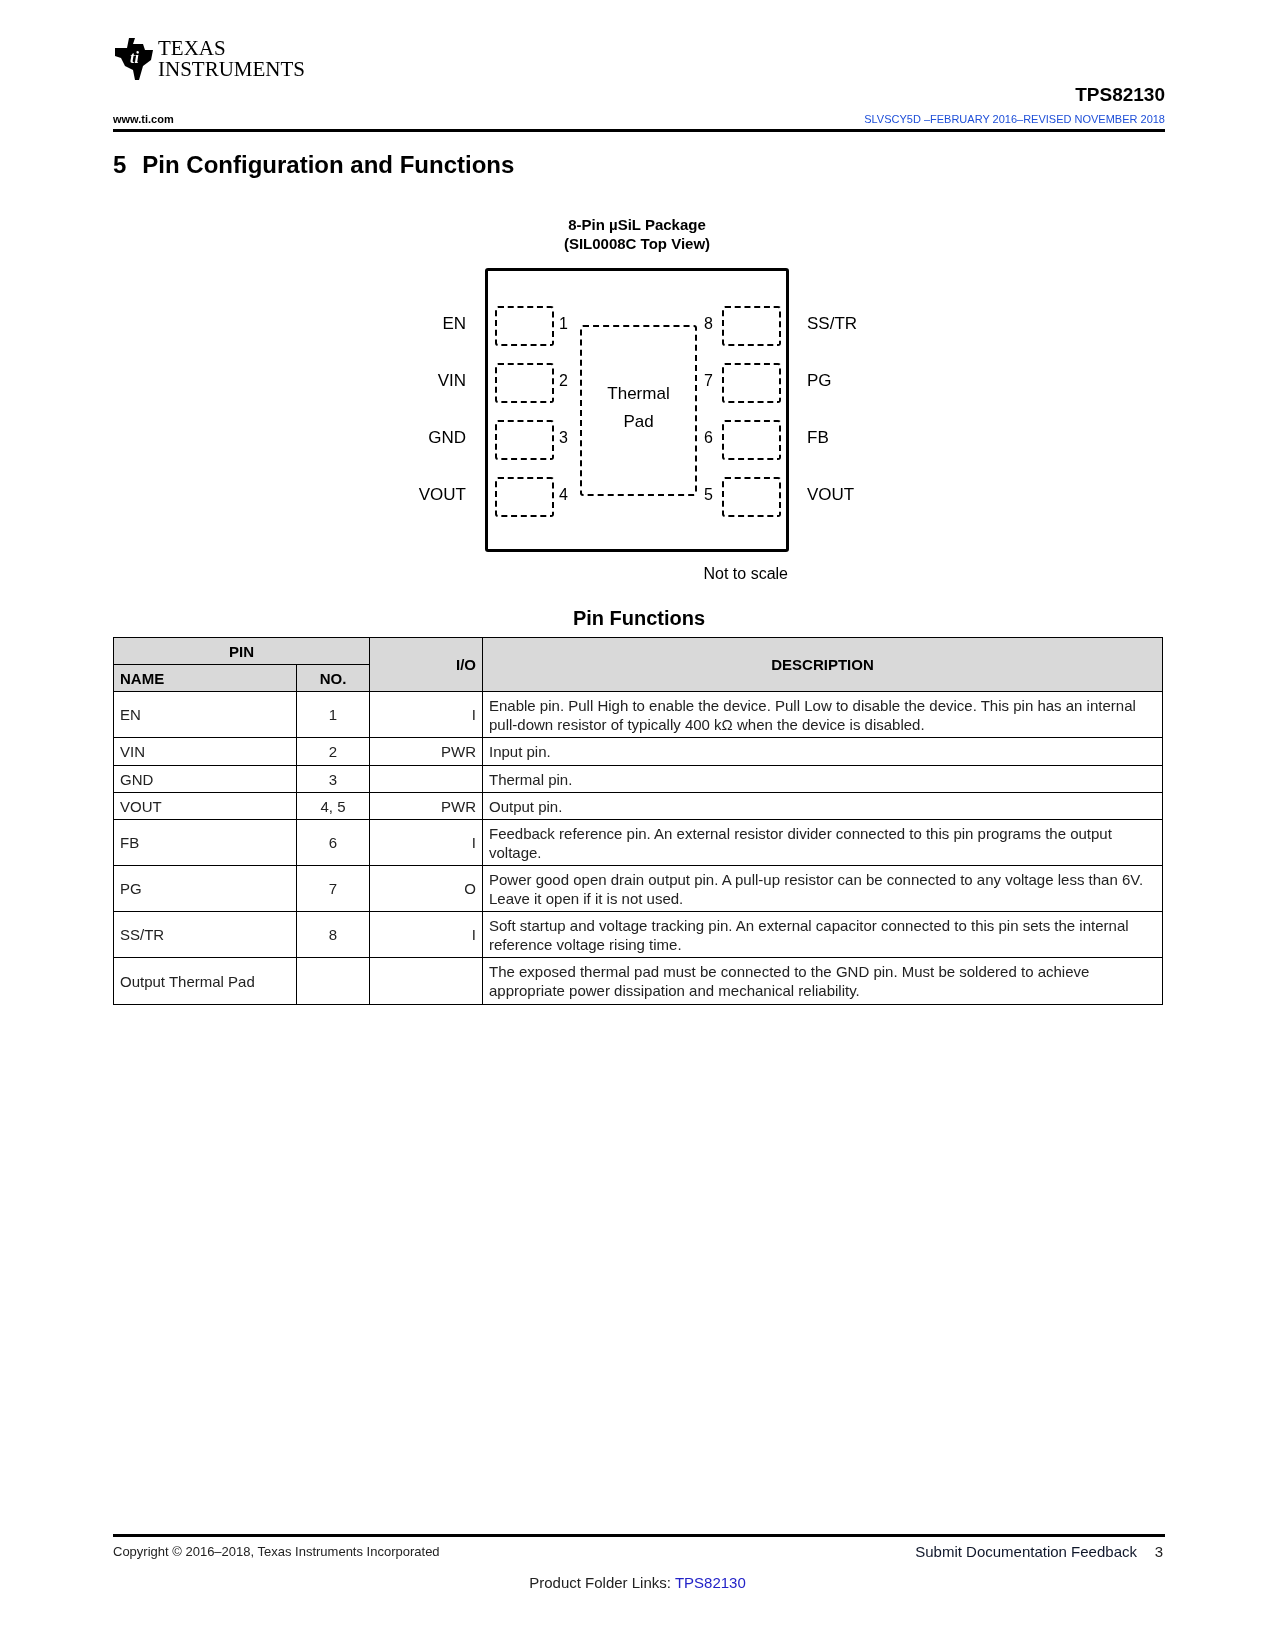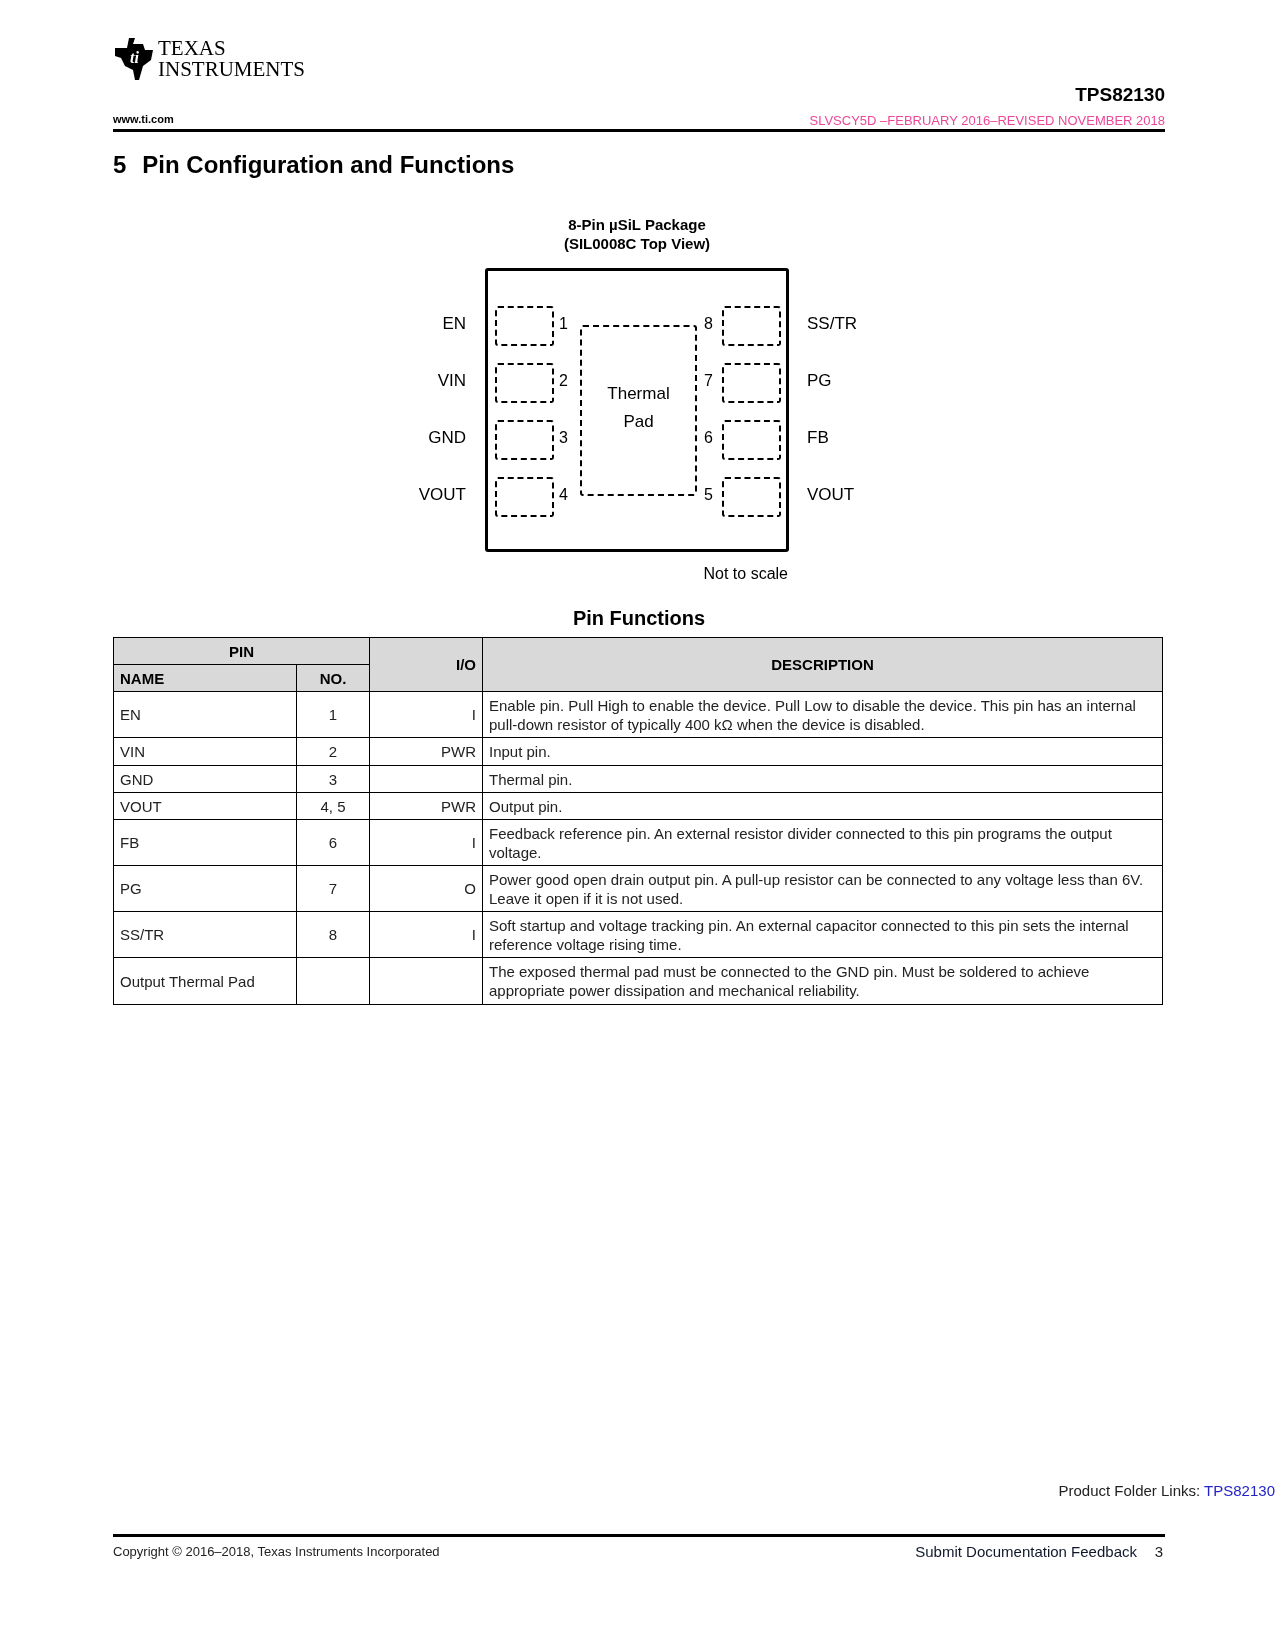--- a/index.html
+++ b/index.html
@@ -7,21 +7,21 @@
            font-family: "Liberation Sans", sans-serif; color: #000; }
     .abs { position: absolute; }
 
     
     .logo { left: 113px; top: 36px; width: 200px; height: 48px; }
     .logo svg { position: absolute; left: 0; top: 0; }
     .logo-text { position: absolute; left: 45px; top: 2px; font-family: "Liberation Serif", serif;
                  line-height: 21px; font-size: 21px; letter-spacing: 0px; }
     .part-number { right: 110px; top: 84px; font-weight: bold; font-size: 19px; }
     .site-url { left: 113px; top: 113px; font-weight: bold; font-size: 11px; }
-    .doc-id { right: 110px; top: 113px; font-size: 13px; color: #ec4899; }
+    .doc-id { right: 110px; top: 113px; font-size: 11px; color: #1d4ed8; }
     .header-rule { left: 113px; top: 129px; width: 1052px; height: 3px; background: #000; }
 
     .section-title { left: 113px; top: 151px; font-size: 24px; font-weight: bold; }
     .section-title .num { margin-right: 16px; }
 
     
     .pkg-title { left: 485px; width: 304px; top: 215px; text-align: center; font-weight: bold;
                  font-size: 15px; line-height: 19px; }
     .pkg-box { left: 485px; top: 268px; width: 298px; height: 278px; border: 3px solid #000; border-radius: 3px; }
     .pad { width: 55px; height: 36px; border: 2px dashed #000; border-radius: 3px; }
@@ -46,21 +46,21 @@
     th.c-name { border-right: none; }
     th.c-no { border-left: none; }
     td.c-name { border-right: none; }
     td.c-no { border-left: none; }
 
     
     .footer-rule { left: 113px; top: 1534px; width: 1052px; height: 3px; background: #000; }
     .copyright { left: 113px; top: 1544px; font-size: 13px; color: #222; }
     .feedback-link { right: 138px; top: 1543px; font-size: 15px; color: #0f172a; text-decoration: none; }
     .page-num { right: 112px; top: 1543px; font-size: 15px; color: #222; }
-    .folder-links { left: 0; width: 1275px; top: 1482px; text-align: right; font-size: 15px; color: #222; }
+    .folder-links { left: 0; width: 1275px; top: 1574px; text-align: center; font-size: 15px; color: #222; }
     .folder-links a { color: #2323c8; text-decoration: none; }
   </style>
 </head>
 <body>
 
 <div class="abs logo">
   <svg width="42" height="46" viewBox="0 0 42 46">
     <path d="M2 12 L14 12 L16 2 L22 2 L20 8 L30 8 L32 14 L40 14 L38 24 L30 30 L26 44 L22 44 L20 34 L12 30 L8 22 L2 20 Z" fill="#000"></path>
     <text x="17" y="27" font-family="Liberation Serif, serif" font-style="italic" font-weight="bold" font-size="16" fill="#fff">ti</text>
   </svg>

